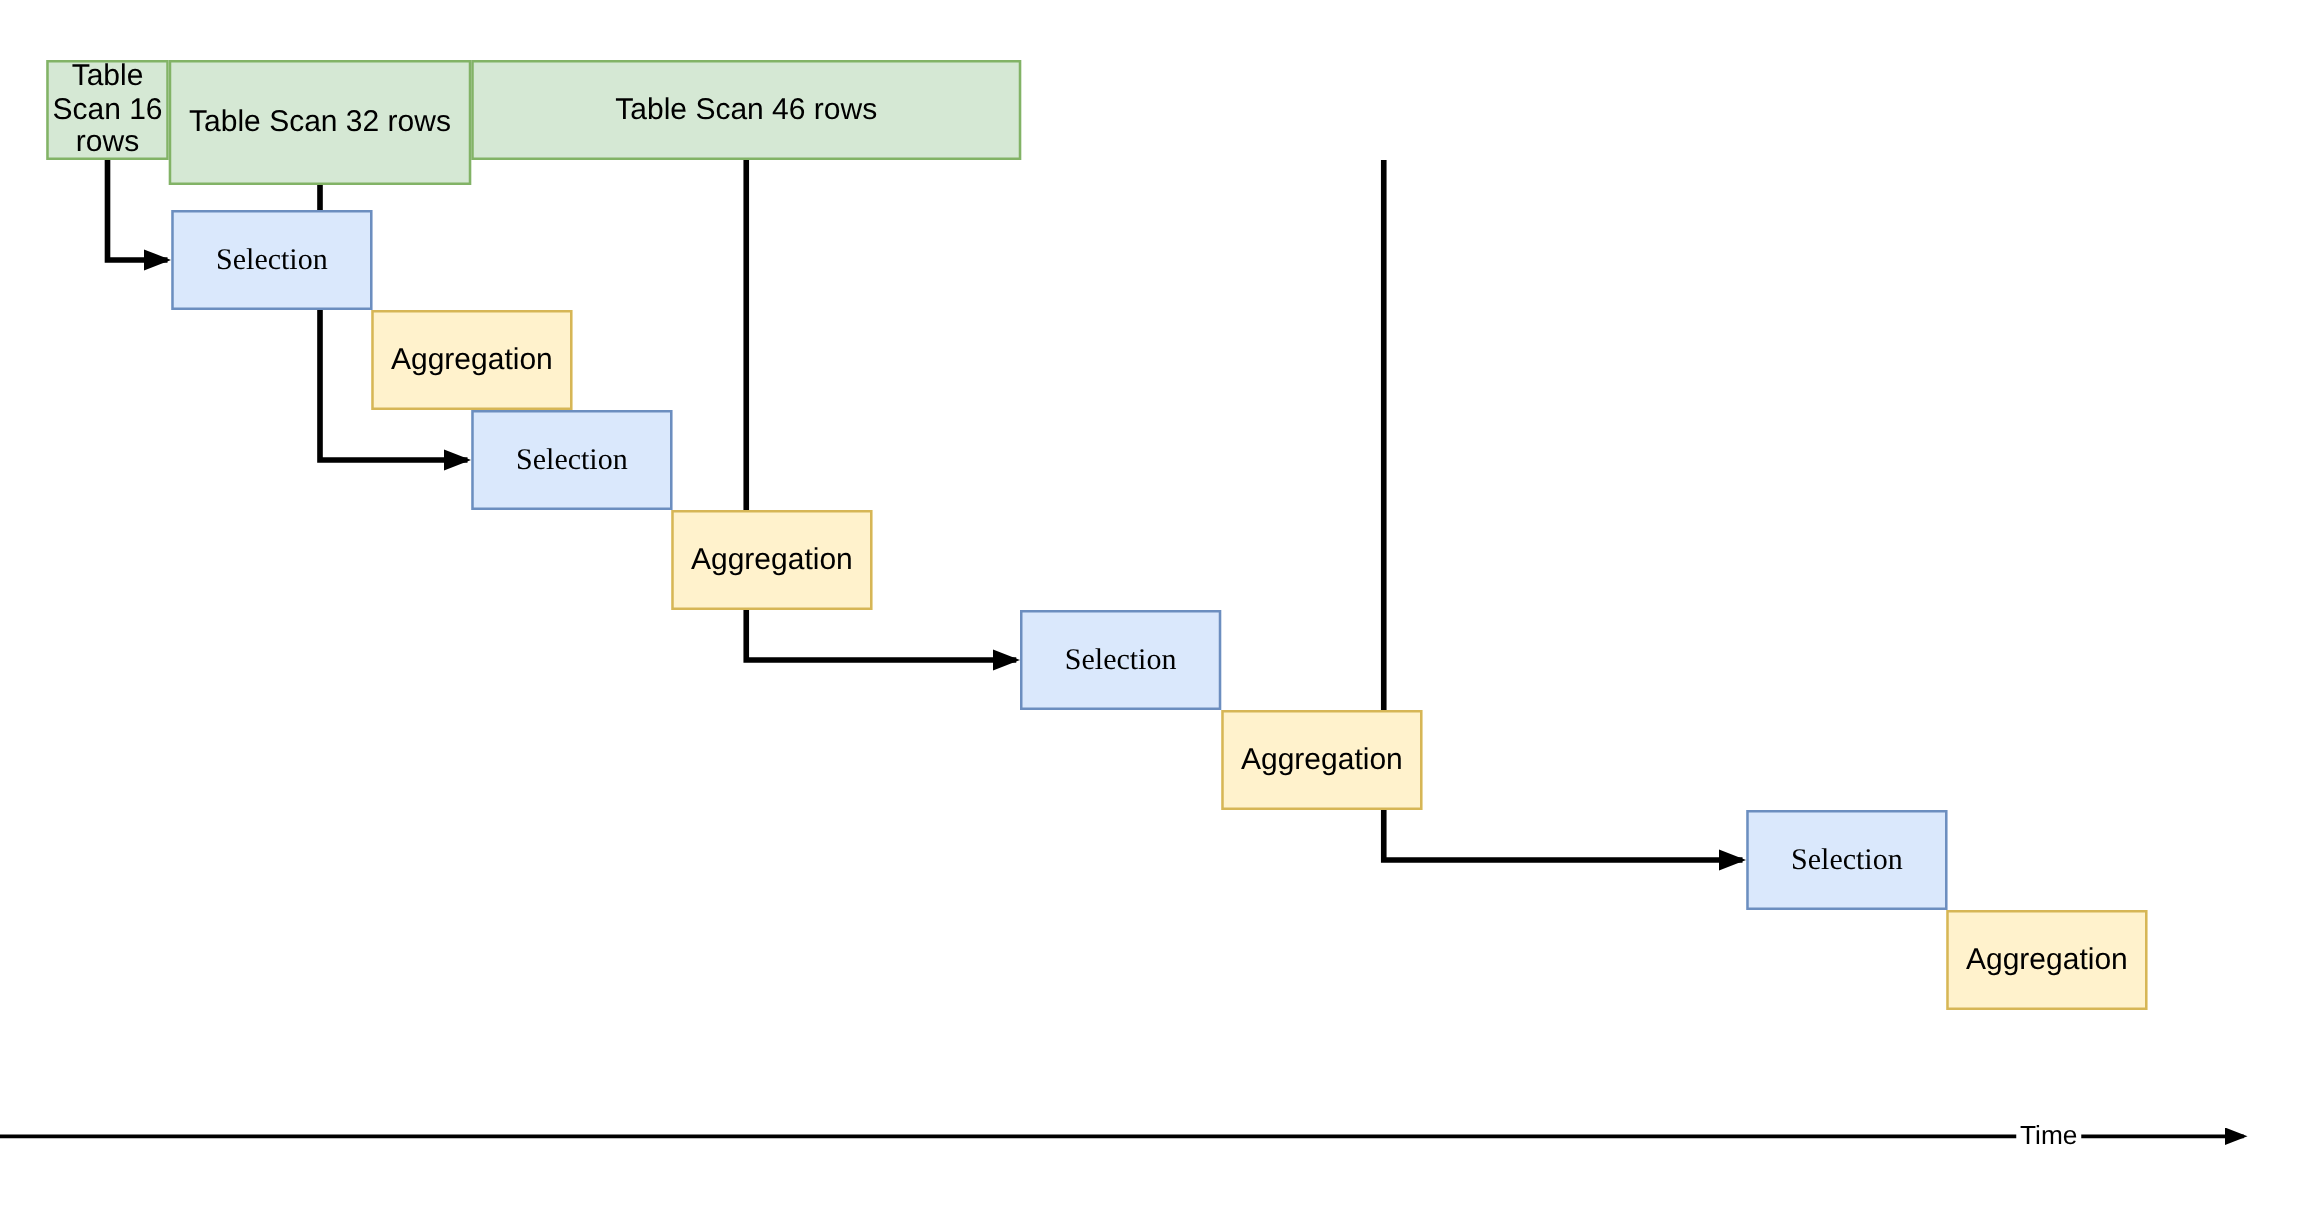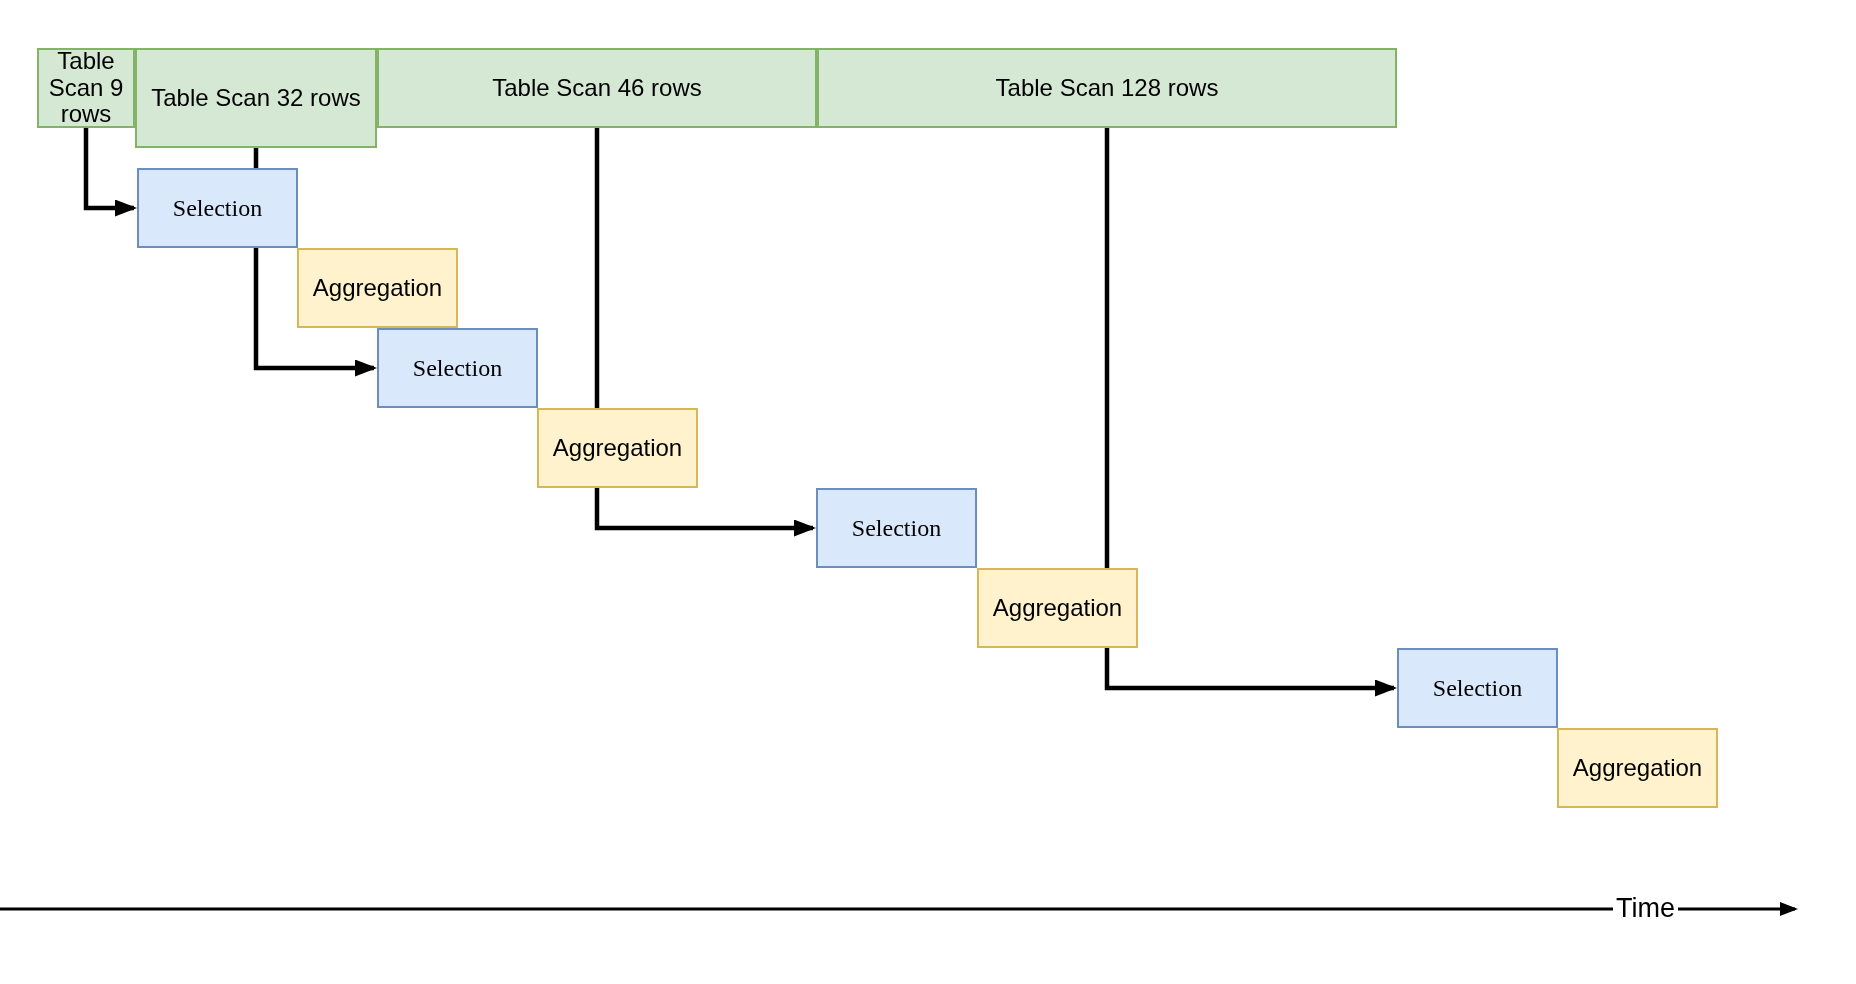--- a/index.html
+++ b/index.html
@@ -50,21 +50,21 @@
   .aggregation {
     background: var(--aggregation-fill, #fff2cc);
     border-color: var(--aggregation-border, #d6b656);
   }
   .time-label {
     position: absolute;
     left: 1613px;
     top: 895px;
     padding: 0 3px;
     background: var(--background, #ffffff);
-    font-size: 27px;
+    font-size: 21px;
     line-height: 27px;
   }
 </style>
 </head>
 <body>
 
 <div class="canvas">
 
   <svg class="arrow-layer" viewBox="0 0 1856 984" xmlns="http://www.w3.org/2000/svg">
     <defs>
@@ -76,30 +76,27 @@
       </marker>
     </defs>
     <path class="flow" d="M 86 128 L 86 208 L 134 208" marker-end="url(#flowhead)"></path>
     <path class="flow" d="M 256 128 L 256 368 L 374 368" marker-end="url(#flowhead)"></path>
     <path class="flow" d="M 597 128 L 597 528 L 813 528" marker-end="url(#flowhead)"></path>
     <path class="flow" d="M 1107 128 L 1107 688 L 1394 688" marker-end="url(#flowhead)"></path>
     <path class="axis" d="M 0 909 L 1795 909" marker-end="url(#axishead)"></path>
   </svg>
 
   <div class="box scan" style="left:37px; top:48px; width:98px; height:80px;">
-    <span>Table Scan 9 rows</span>
+    <span>Table Scan 16 rows</span>
   </div>
   <div class="box scan" style="left:135px; top:48px; width:242px; height:100px;">
     <span>Table Scan 32 rows</span>
   </div>
   <div class="box scan" style="left:377px; top:48px; width:440px; height:80px;">
     <span>Table Scan 46 rows</span>
-  </div>
-  <div class="box scan" style="left:817px; top:48px; width:580px; height:80px;">
-    <span>Table Scan 128 rows</span>
   </div>
 
   <div class="box selection" style="left:137px; top:168px; width:161px; height:80px;">
     <span>Selection</span>
   </div>
   <div class="box aggregation" style="left:297px; top:248px; width:161px; height:80px;">
     <span>Aggregation</span>
   </div>
   <div class="box selection" style="left:377px; top:328px; width:161px; height:80px;">
     <span>Selection</span>

